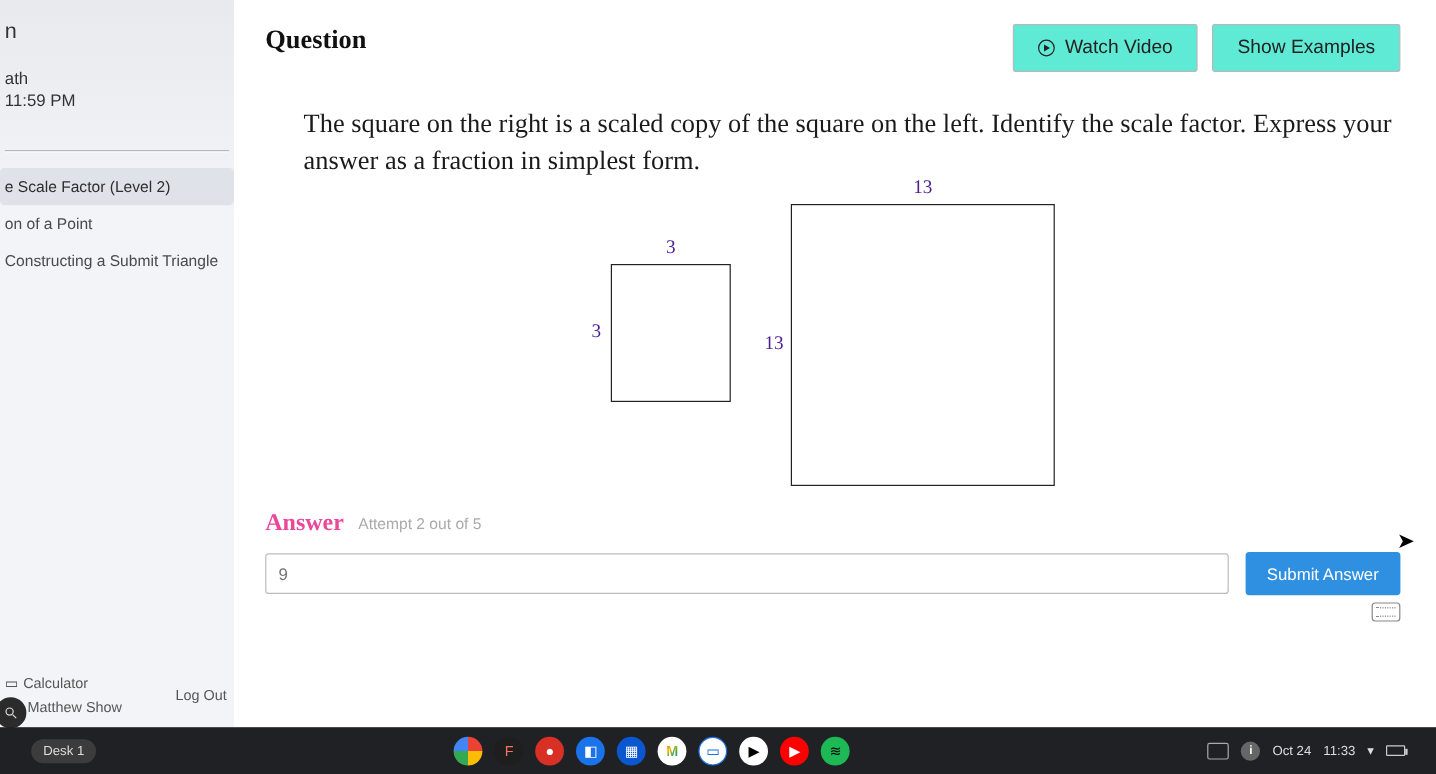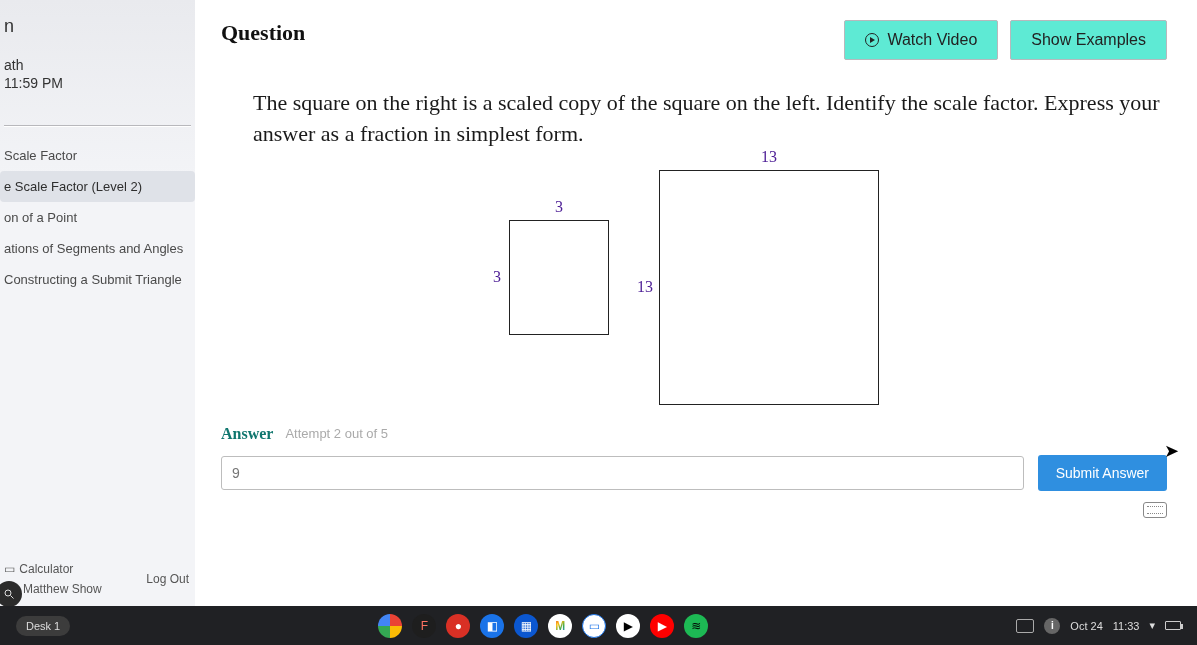--- a/index.html
+++ b/index.html
@@ -34,30 +34,30 @@
   .sq-small .sq { width: 100px; height: 115px; border: 1.5px solid #222; background: #fff; }
   .sq-big .sq { width: 220px; height: 235px; border: 1.5px solid #222; background: #fff; }
   .lbl { position: absolute; font-family: Georgia, serif; font-size: 16px; color: #4c1d95; }
   .sq-small .lbl-top { top: -22px; left: 50%; transform: translateX(-50%); }
   .sq-small .lbl-left { left: -16px; top: 50%; transform: translateY(-50%); }
   .sq-small { margin-top: 50px; }
   .sq-big .lbl-top { top: -22px; left: 50%; transform: translateX(-50%); }
   .sq-big .lbl-left { left: -22px; top: 50%; transform: translateY(-50%); }
 
   .answer-row { display: flex; align-items: center; gap: 12px; margin-top: 6px; }
-  .answer-label { font-family: Georgia, serif; font-size: 16px; font-weight: bold; color: #0f766e; text-align: right; }
+  .answer-label { font-family: Georgia, serif; font-size: 20px; font-weight: bold; color: #ec4899; text-align: right; }
   .answer-hint { font-size: 13px; color: #aaa; }
   .submit-row { display: flex; align-items: center; gap: 14px; margin-top: 12px; }
   .answer-input { flex: 1; border: 1px solid #bdbdbd; border-radius: 3px; padding: 8px 10px; font-size: 14px; color: #888; background: #fff; }
   .submit-btn { background: #2f8fe0; color: #fff; border: none; padding: 10px 18px; font-size: 14px; border-radius: 3px; cursor: pointer; }
   .kb-icon { position: absolute; right: 30px; top: 502px; width: 24px; height: 16px; border: 1.5px solid #888; border-radius: 3px; }
   .kb-icon::before { content: ""; position: absolute; inset: 3px; border-top: 1.5px dotted #888; border-bottom: 1.5px dotted #888; }
 
   
-  .taskbar { position: absolute; bottom: 0; left: 0; right: 0; height: 39px; background: #202124; display: flex; align-items: center; padding: 0 16px; gap: 8px; }
+  .taskbar { position: absolute; bottom: 0; left: 0; right: 0; height: 39px; background: #202124; display: flex; align-items: center; padding: 0 26px; gap: 8px; }
   .tb-left { display: flex; align-items: center; gap: 8px; }
   .tb-pill { background: #3c3c3c; color: #ddd; font-size: 11px; padding: 4px 10px; border-radius: 12px; }
   .tb-center { flex: 1; display: flex; justify-content: center; gap: 10px; }
   .tb-circ { width: 24px; height: 24px; border-radius: 50%; display: flex; align-items: center; justify-content: center; font-size: 12px; }
   .tb-right { display: flex; align-items: center; gap: 10px; color: #ddd; font-size: 11px; }
   .tb-sq { width: 18px; height: 14px; border: 1.5px solid #aaa; border-radius: 2px; }
   .tb-info { width: 16px; height: 16px; border-radius: 50%; background: #666; color: #fff; display:flex;align-items:center;justify-content:center;font-size:10px;font-weight:bold; }
   .batt { display:flex;align-items:center;gap:2px; }
   .batt-body { width: 16px; height: 9px; border: 1px solid #ccc; border-radius: 1px; position: relative; }
   .batt-body::after { content:""; position:absolute; right:-3px; top:2px; width:2px; height:5px; background:#ccc; }
@@ -71,24 +71,22 @@
 
 <div class="screen">
 
   <div class="sidebar">
     <div class="sb-top">
       <div class="sb-label">n</div>
       <div class="sb-subject">ath</div>
       <div class="sb-time">11:59 PM</div>
     </div>
     <div class="sb-divider"></div>
-    <div class="sb-item"><span>Scale Factor</span></div>
     <div class="sb-item active"><span>e Scale Factor (Level 2)</span></div>
     <div class="sb-item"><span>on of a Point</span></div>
-    <div class="sb-item"><span>ations of Segments and Angles</span></div>
     <div class="sb-item"><span>Constructing a Submit Triangle</span></div>
 
     <div class="sb-bottom">
       <div style="display:flex;flex-direction:column;gap:6px;">
         <div class="btool">
           <span>▭</span>
           <span>Calculator</span>
         </div>
         <div class="btool">
           <span>👤</span>

